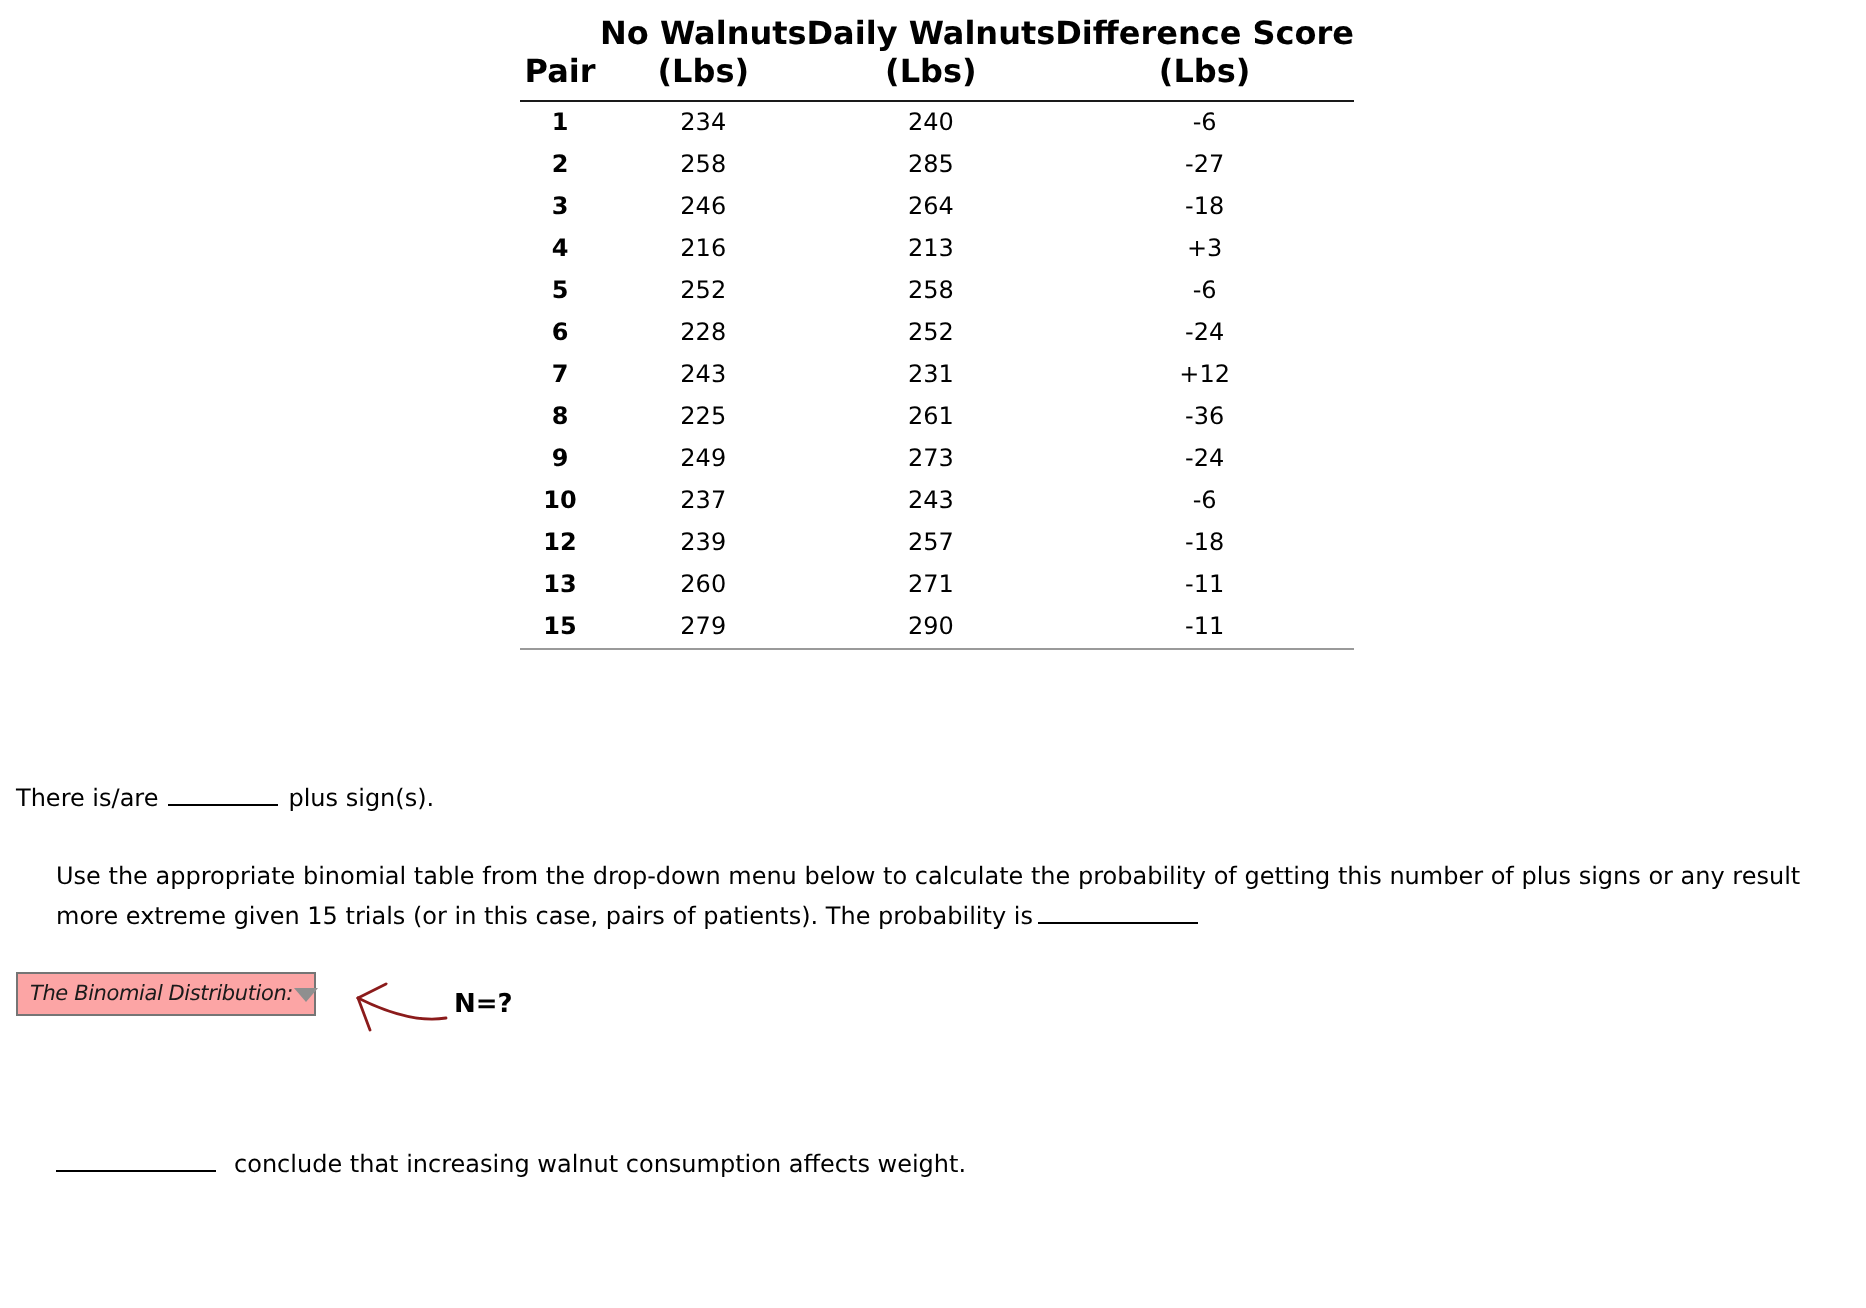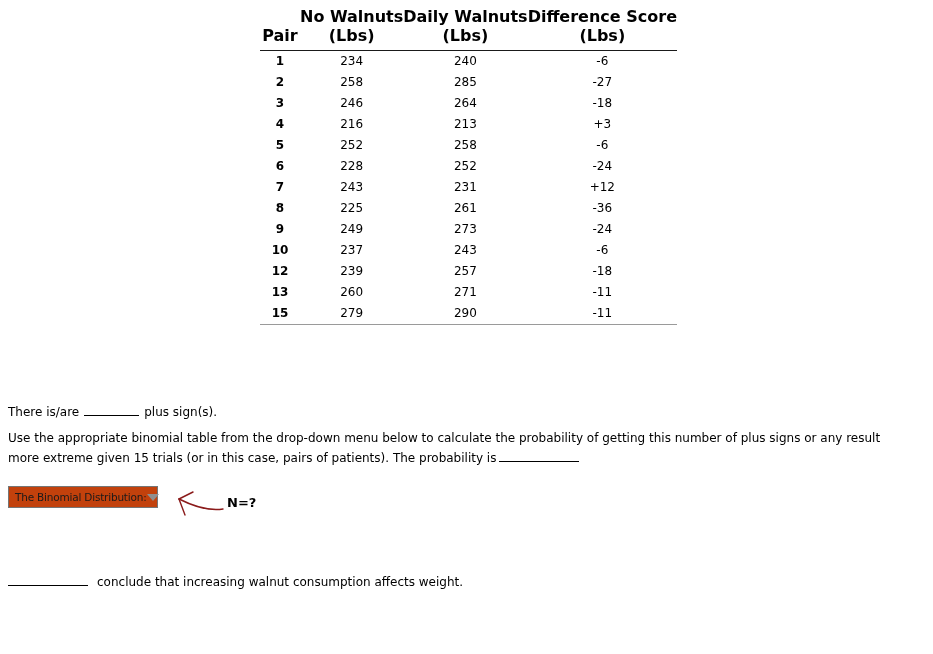--- a/index.html
+++ b/index.html
@@ -27,32 +27,32 @@
   .data-table th span { display:block; }
   .data-table td {
     font-size:12px; text-align:center; height:21px; line-height:21px;
     padding:0; white-space:nowrap;
   }
   .data-table td.pair { font-weight:bold; }
   .data-table tbody tr:last-child td { border-bottom:1px solid #9a9a9a; }
 
   
   .para { position:absolute; font-size:12px; line-height:20px; white-space:nowrap; color:#000; }
-  .para .line { display:block; }
+  .para .line { display:block;margin-left:20px; }
   .blank { display:inline-block; border-bottom:1px solid #000; height:13px; vertical-align:baseline; }
   .blank.w55  { width:55px;  margin:0 5px; }
   .blank.w80  { width:80px;  margin:0 3px; }
   .blank.w120 { width:120px; margin:0 5px; }
   .blank.w80b { width:80px;  margin:0 9px 0 0; }
 
   
   .dropdown {
     position:absolute; left:8px; top:486px; width:150px; height:22px;
-    border:1px solid #757575; background:#c2410c;
-    display:flex; align-items:center; padding:0 5px 0 6px; cursor:default;
+    border:1px solid #757575; background:#fca5a5;
+    display:flex; align-items:center; padding:0 5px 0 6px; cursor:default;font-style:italic;
   }
   .dropdown .dd-label {
     font-size:10.5px; letter-spacing:-0.2px; color:#1a1a1a; white-space:nowrap;
     flex:1 1 auto;
   }
   .dd-caret {
     width:0; height:0; flex:0 0 auto;
     border-left:6px solid transparent; border-right:6px solid transparent;
     border-top:7px solid #8f8f8f;
   }
@@ -167,21 +167,21 @@
       </tr>
       <tr>
         <td class="pair">15</td>
         <td>279</td>
         <td>290</td>
         <td>-11</td>
       </tr>
     </tbody>
   </table>
 
-  <div class="para" style="left:8px; top:402px;">
+  <div class="para" style="left:8px; top:389px;">
     <span>There is/are</span><span class="blank w55"></span><span>plus sign(s).</span>
   </div>
 
   <div class="para" style="left:8px; top:428px;">
     <span class="line">Use the appropriate binomial table from the drop-down menu below to calculate the probability of getting this number of plus signs or any result</span>
     <span class="line"><span>more extreme given 15 trials (or in this case, pairs of patients). The probability is</span><span class="blank w80"></span></span>
   </div>
 
   <div class="dropdown">
     <span class="dd-label">The Binomial Distribution:</span>

